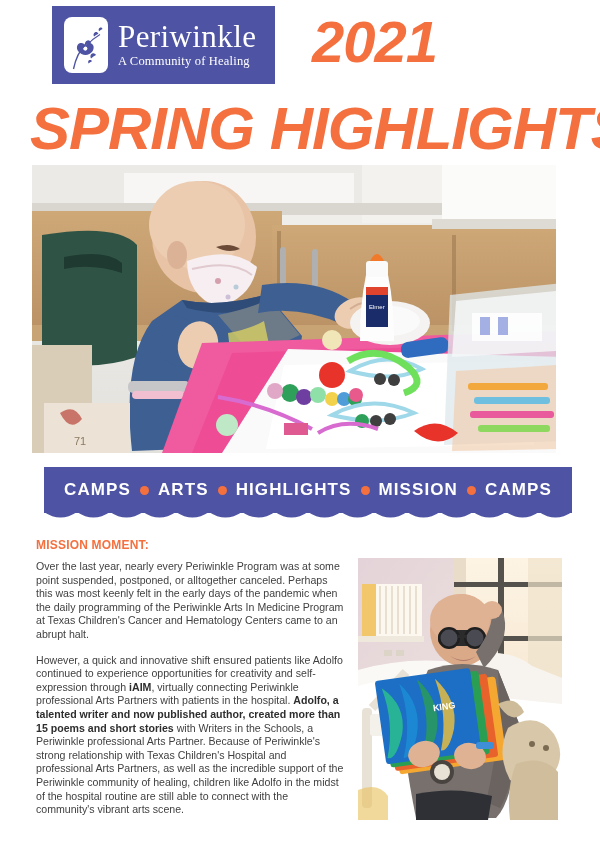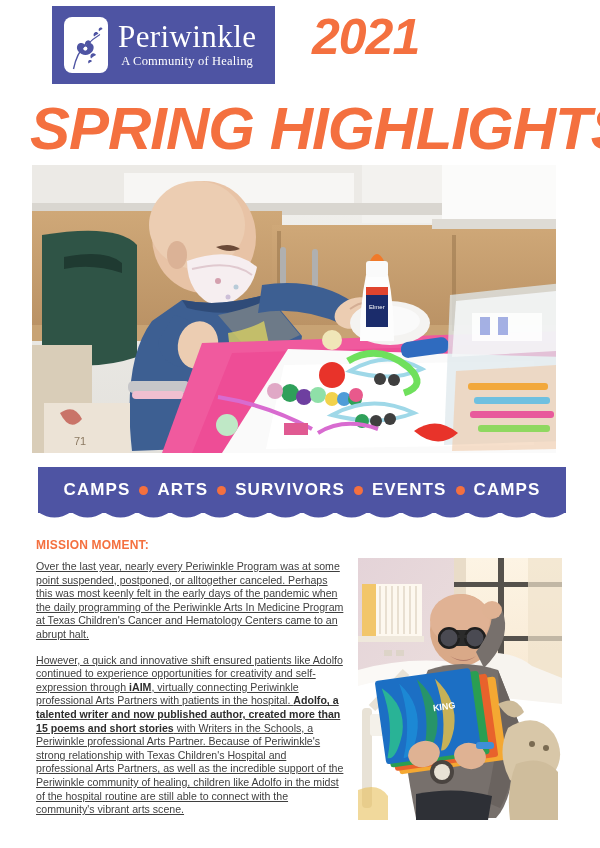--- a/index.html
+++ b/index.html
@@ -6,21 +6,21 @@
   html, body {
     width: 600px;
     height: 848px;
     background: #ffffff;
     font-family: "Liberation Sans", sans-serif;
     overflow: hidden;
   }
   .page { position: relative; width: 600px; height: 848px; background: #fff; }
 
   
-  .header { position: relative; height: 160px; text-align: center; }
+  .header { position: relative; height: 160px; }
 
   .logo-box {
     position: absolute;
     left: 52px; top: 6px;
     width: 223px; height: 78px;
     background: #4e54a3;
     display: flex; align-items: center;
   }
   .logo-emblem {
     width: 44px; height: 56px;
@@ -43,21 +43,21 @@
     font-family: "Liberation Serif", serif;
     font-size: 12.5px;
     line-height: 15px;
     letter-spacing: .2px;
     margin-top: 1px;
   }
 
   .year {
     position: absolute;
     left: 312px; top: 8px;
-    font-size: 50px;
+    font-size: 58px;
     font-weight: bold;
     font-style: italic;
     color: #f4703f;
     letter-spacing: -1px;
   }
   .headline {
     position: absolute;
     left: 30px; top: 94px;
     font-size: 60px;
     font-weight: bold;
@@ -73,21 +73,21 @@
     left: 32px; top: 165px;
     width: 524px; height: 288px;
     overflow: hidden;
     background: #cfc9bd;
   }
   .hero svg { display: block; }
 
   
   .banner {
     position: absolute;
-    left: 38px; top: 467px;
+    left: 44px; top: 467px;
     width: 528px; height: 62px;
   }
   .banner-body {
     position: absolute; left: 0; top: 0;
     width: 528px; height: 46px;
     background: #4e54a3;
   }
   .banner-scallop { position: absolute; left: 0; top: 42px; width: 528px; height: 14px; }
   .banner-text {
     position: absolute; left: 0; top: 0;
@@ -115,21 +115,21 @@
   }
   .article {
     position: absolute;
     left: 36px; top: 560px;
     width: 310px;
     font-size: 10.6px;
     line-height: 13.6px;
     color: #3f3f3f;
     text-align: left;
   }
-  .article p { margin-bottom: 12px; text-decoration: underline; }
+  .article p { margin-bottom: 12px; }
   .article b { font-weight: bold; color: #2e2e2e; }
 
   .side-photo {
     position: absolute;
     left: 358px; top: 558px;
     width: 204px; height: 262px;
     overflow: hidden;
     background: #d8cfc4;
   }
   .side-photo svg { display: block; }
@@ -286,23 +286,23 @@
       <path d="M0 0 h528 v3 q-16.5 11 -33 0 q-16.5 11 -33 0 q-16.5 11 -33 0 q-16.5 11 -33 0
                q-16.5 11 -33 0 q-16.5 11 -33 0 q-16.5 11 -33 0 q-16.5 11 -33 0
                q-16.5 11 -33 0 q-16.5 11 -33 0 q-16.5 11 -33 0 q-16.5 11 -33 0
                q-16.5 11 -33 0 q-16.5 11 -33 0 q-16.5 11 -33 0 q-16.5 11 -33 0 z" fill="#4e54a3"></path>
     </svg>
     <div class="banner-text">
       <span>CAMPS</span>
       <span class="sep-dot"></span>
       <span>ARTS</span>
       <span class="sep-dot"></span>
-      <span>SURVIVORS</span>
+      <span>HIGHLIGHTS</span>
       <span class="sep-dot"></span>
-      <span>EVENTS</span>
+      <span>MISSION</span>
       <span class="sep-dot"></span>
       <span>CAMPS</span>
     </div>
   </div>
 
   <div class="mission-title">MISSION MOMENT:</div>
 
   <div class="article">
     <p>Over the last year, nearly every Periwinkle Program was at some point suspended, postponed, or alltogether canceled. Perhaps this was most keenly felt in the early days of the pandemic when the daily programming of the Periwinkle Arts In Medicine Program at Texas Children's Cancer and Hematology Centers came to an abrupt halt.</p>
     <p><span>However, a quick and innovative shift ensured patients like Adolfo continued to experience opportunities for creativity and self-expression through </span><b>iAIM</b><span>, virtually connecting Periwinkle professional Arts Partners with patients in the hospital. </span><b>Adolfo, a talented writer and now published author, created more than 15 poems and short stories</b><span> with Writers in the Schools, a Periwinkle professional Arts Partner. Because of Periwinkle's strong relationship with Texas Children's Hospital and professional Arts Partners, as well as the incredible support of the Periwinkle community of healing, children like Adolfo in the midst of the hospital routine are still able to connect with the community's vibrant arts scene.</span></p>

